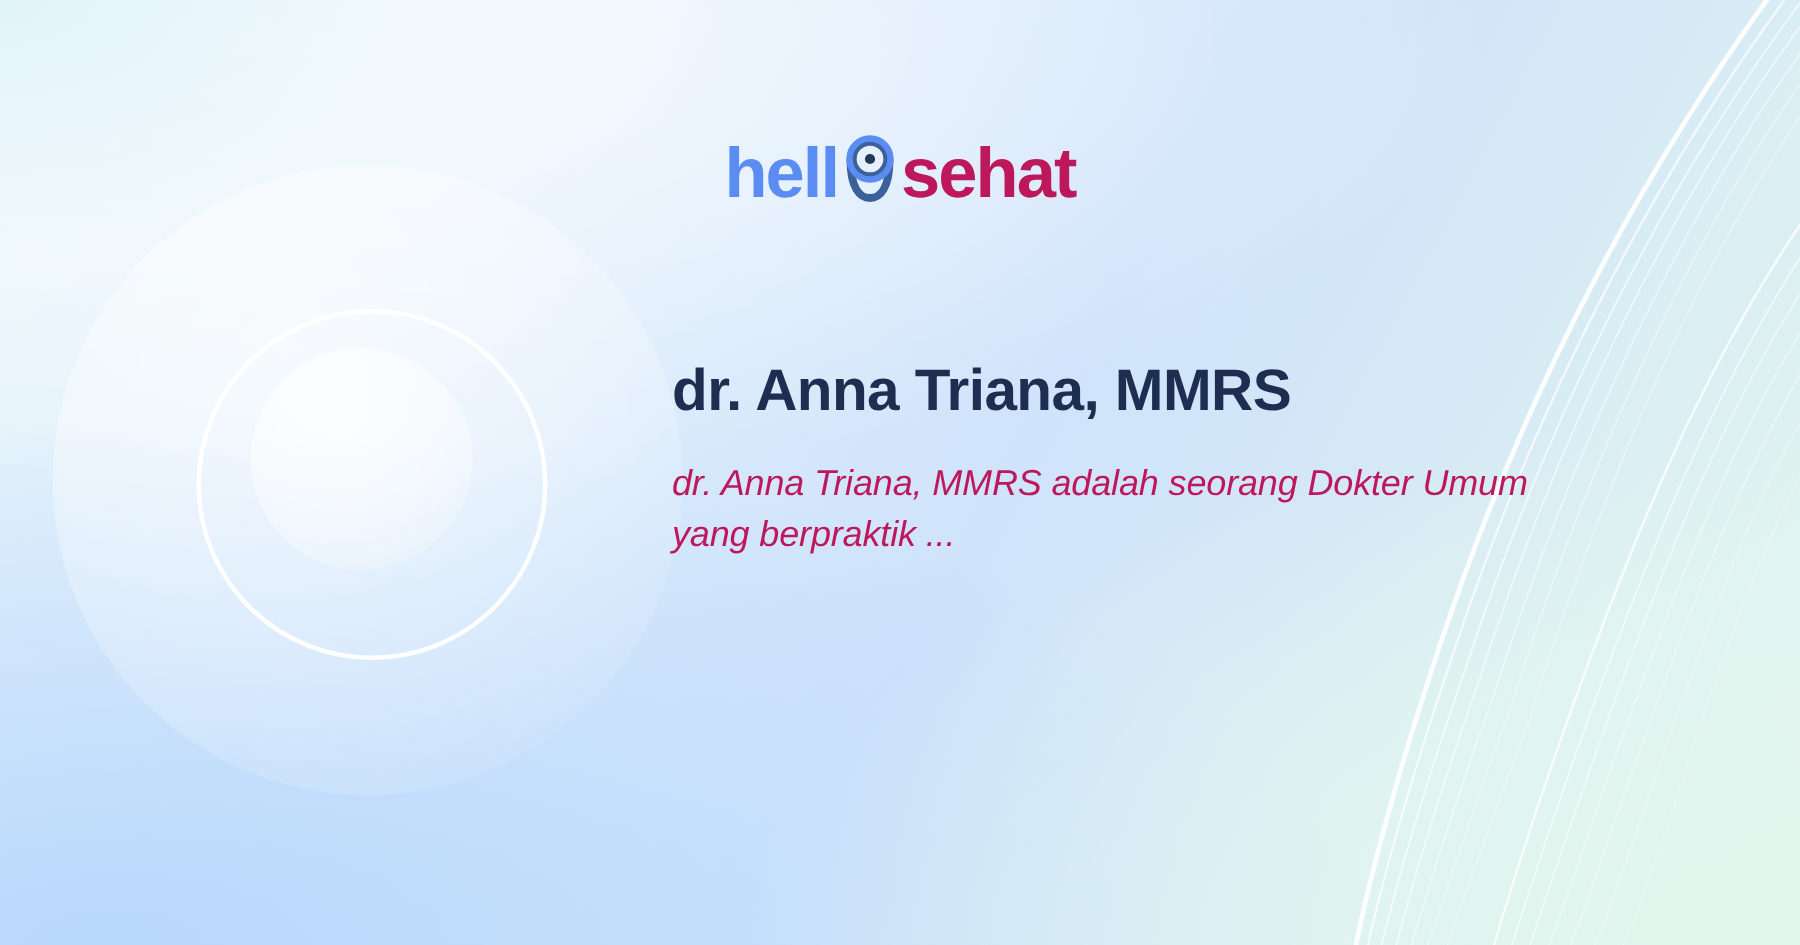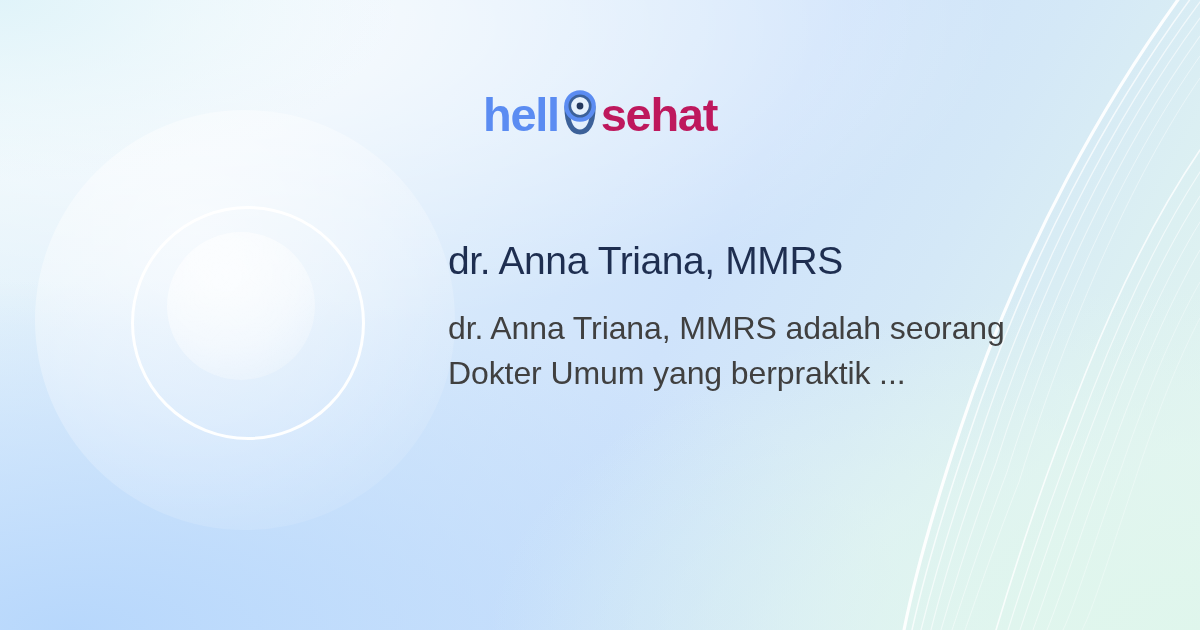--- a/index.html
+++ b/index.html
@@ -129,33 +129,34 @@
   .logo-steth svg { position:absolute; left:0; top:-4px; }
 
   
   .content {
     position:absolute;
     left:448px; top:238px;
     width:620px;
   }
   .headline {
     font-size:39px;
-    font-weight:400;
+    font-weight:700;
     color:#1e2e50;
     letter-spacing:-.4px;
     line-height:1.18;
     margin-bottom:22px;
   }
   .subline {
-    font-size:32px;
+    font-size:24px;
     font-weight:400;
-    color:#404040;
+    color:#be185d;
     line-height:1.42;
     letter-spacing:-.1px;
     max-width:590px;
+    font-style:italic;
   }
 </style>
 </head>
 <body>
 
 <div id="og-card">
 
   <div class="bg-layer bg-base"></div>
   <div class="bg-layer bg-white-sweep"></div>
   <div class="bg-layer bg-blue-pool"></div>

